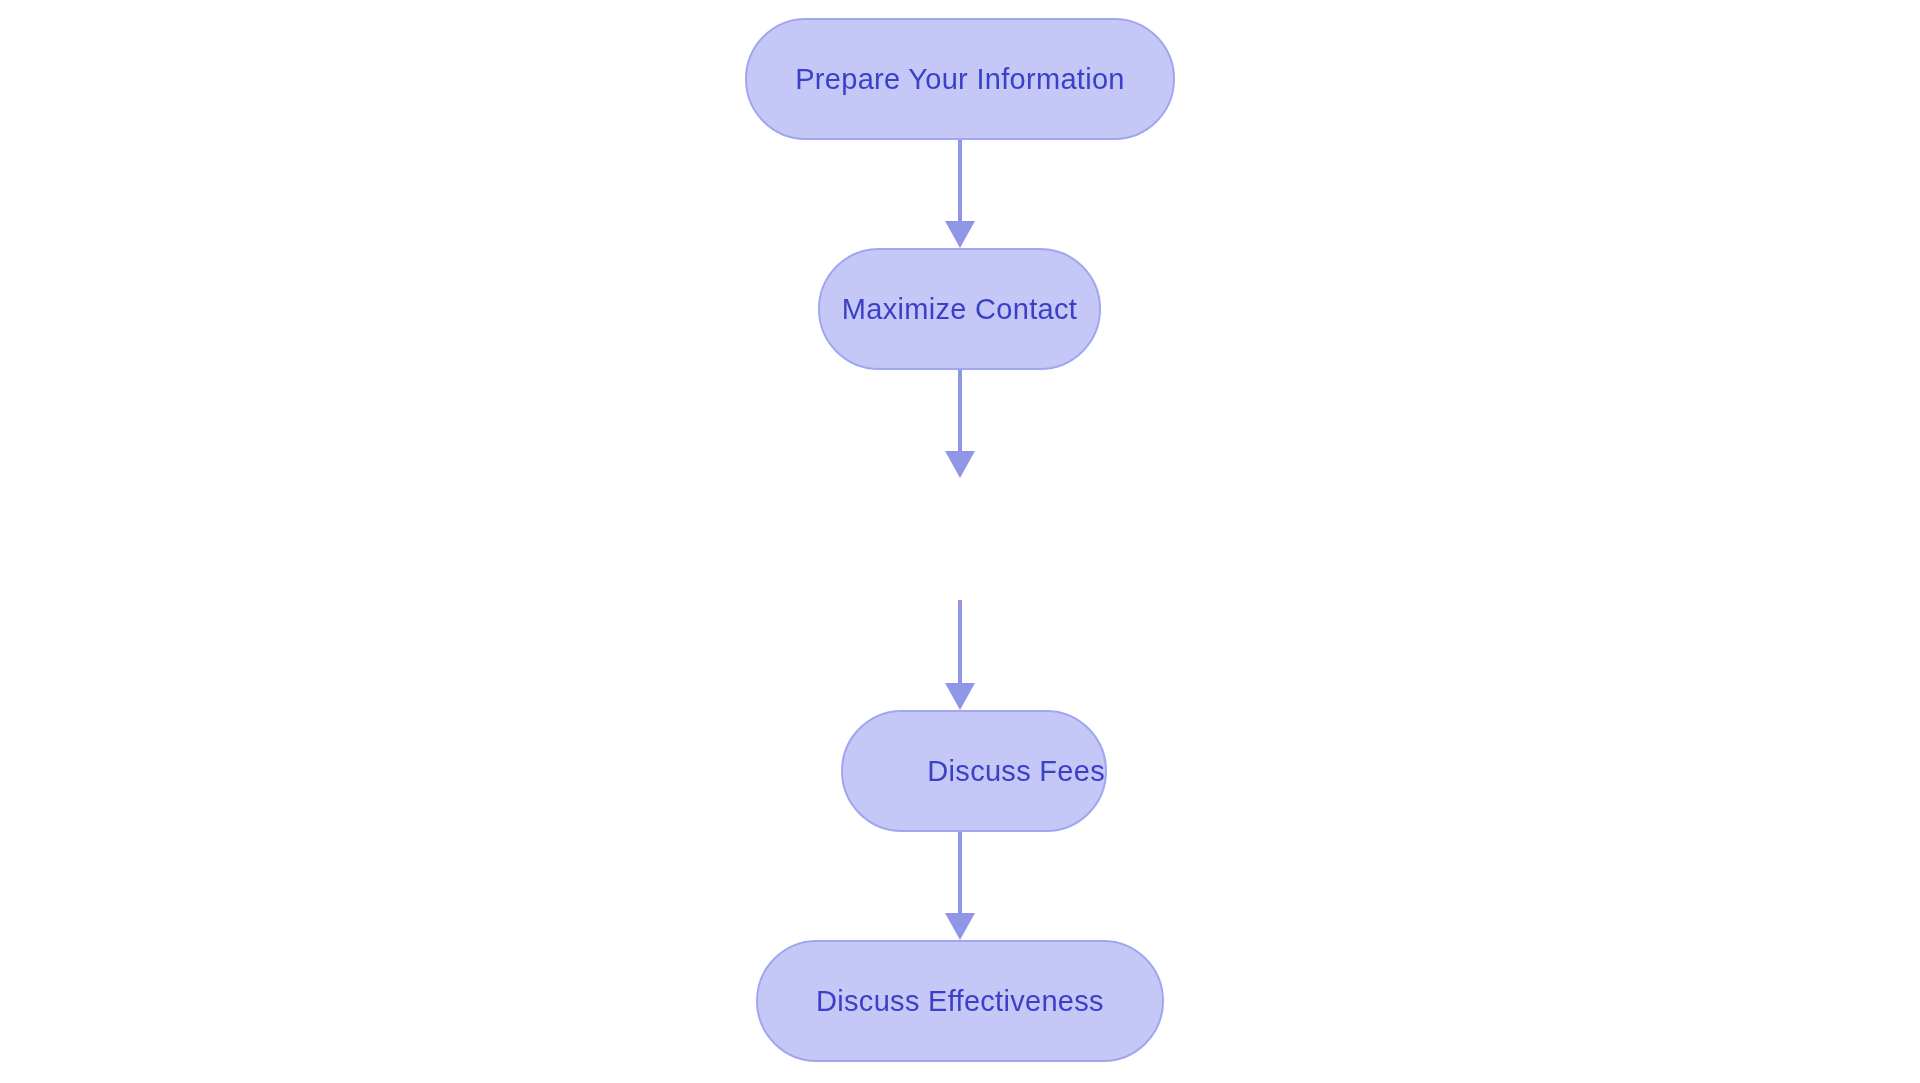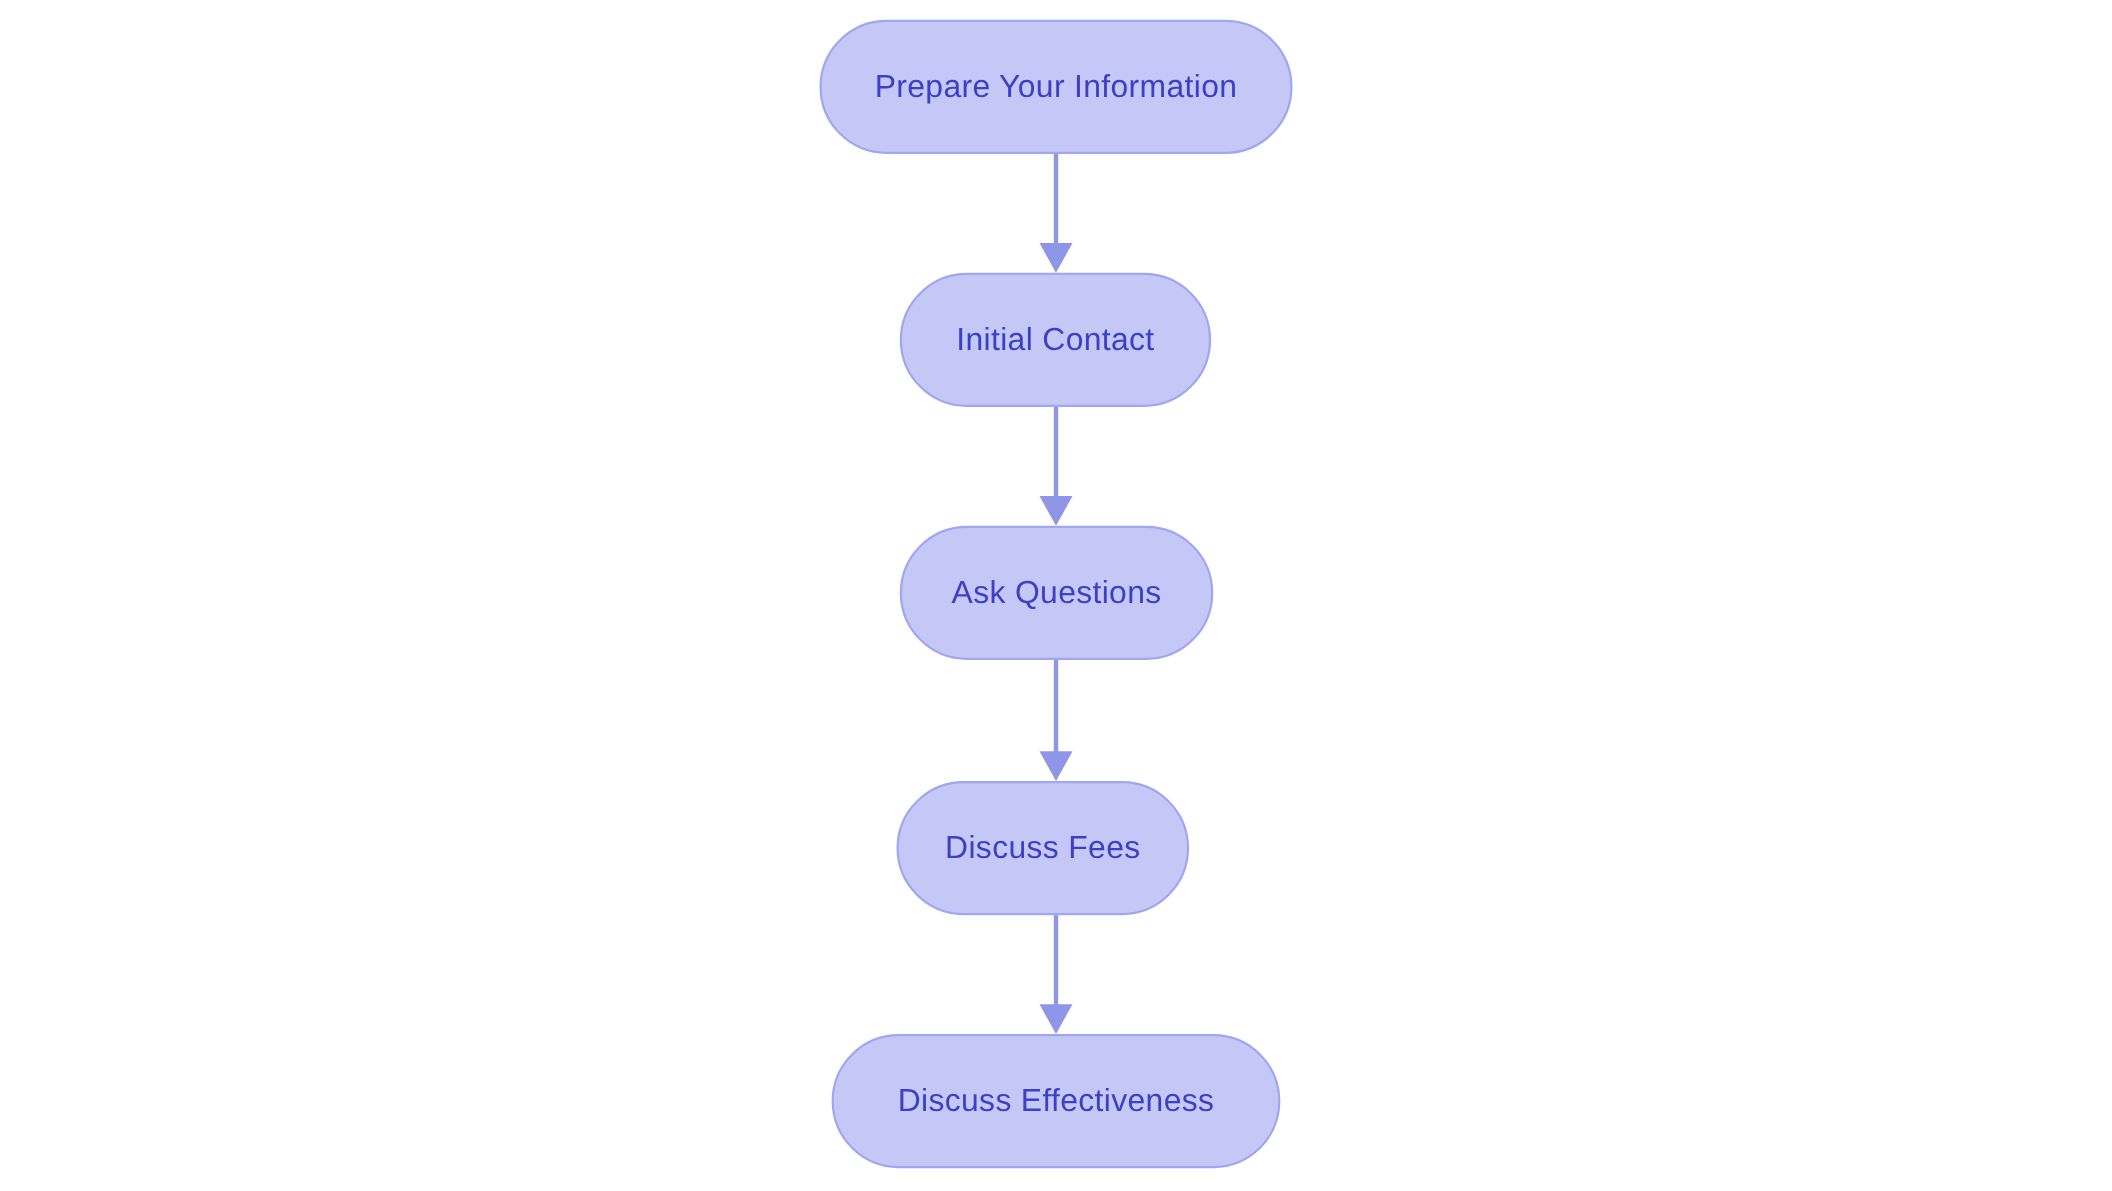--- a/index.html
+++ b/index.html
@@ -24,21 +24,21 @@
     justify-content: center;
     color: var(--node-text, #3b41c6);
     font-size: 29px;
     font-weight: 500;
     letter-spacing: 0.3px;
     white-space: nowrap;
   }
   #node-0 { left: 745px; top: 18px;  width: 430px; }
   #node-1 { left: 818px; top: 248px; width: 283px; }
   #node-2 { left: 818px; top: 478px; width: 285px; }
-  #node-3 { left: 815px; top: 710px; width: 266px; }
+  #node-3 { left: 841px; top: 710px; width: 266px; justify-content: flex-end; }
   #node-4 { left: 756px; top: 940px; width: 408px; }
 
   .flow-arrow {
     position: absolute;
     left: 944px;
     width: 32px;
   }
   #arrow-0 { top: 140px; height: 108px; }
   #arrow-1 { top: 370px; height: 108px; }
   #arrow-2 { top: 600px; height: 110px; }
@@ -71,31 +71,28 @@
   <div class="flow-node" id="node-0">
     <span>Prepare Your Information</span>
   </div>
 
   <div class="flow-arrow" id="arrow-0">
     <div class="arrow-line"></div>
     <div class="arrow-head"></div>
   </div>
 
   <div class="flow-node" id="node-1">
-    <span>Initial Contact</span>
+    <span>Maximize Contact</span>
   </div>
 
   <div class="flow-arrow" id="arrow-1">
     <div class="arrow-line"></div>
     <div class="arrow-head"></div>
   </div>
 
-  <div class="flow-node" id="node-2">
-    <span>Ask Questions</span>
-  </div>
 
   <div class="flow-arrow" id="arrow-2">
     <div class="arrow-line"></div>
     <div class="arrow-head"></div>
   </div>
 
   <div class="flow-node" id="node-3">
     <span>Discuss Fees</span>
   </div>
 

